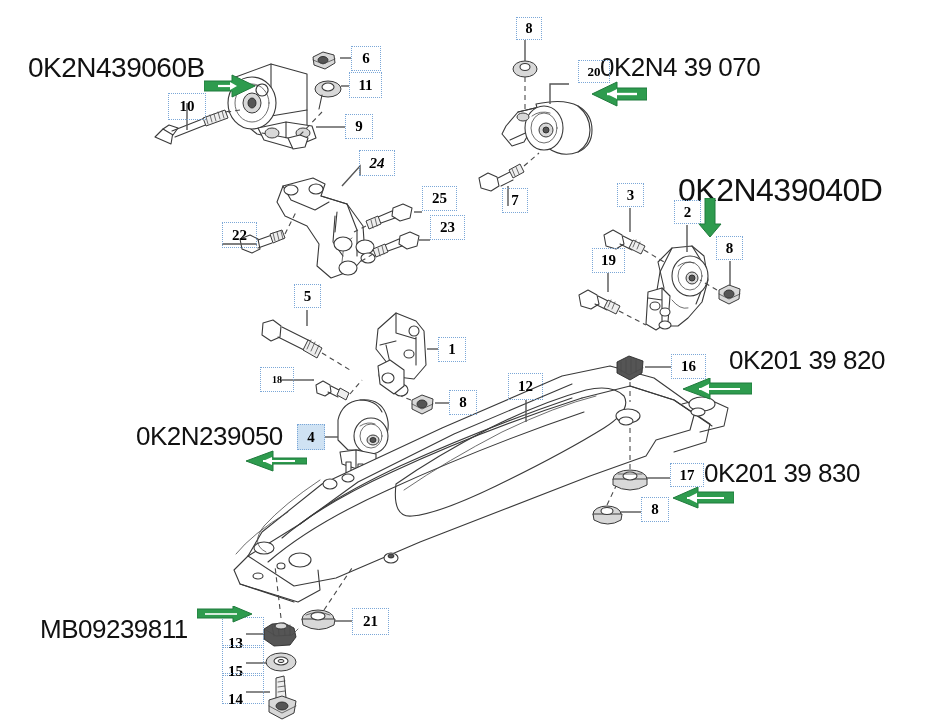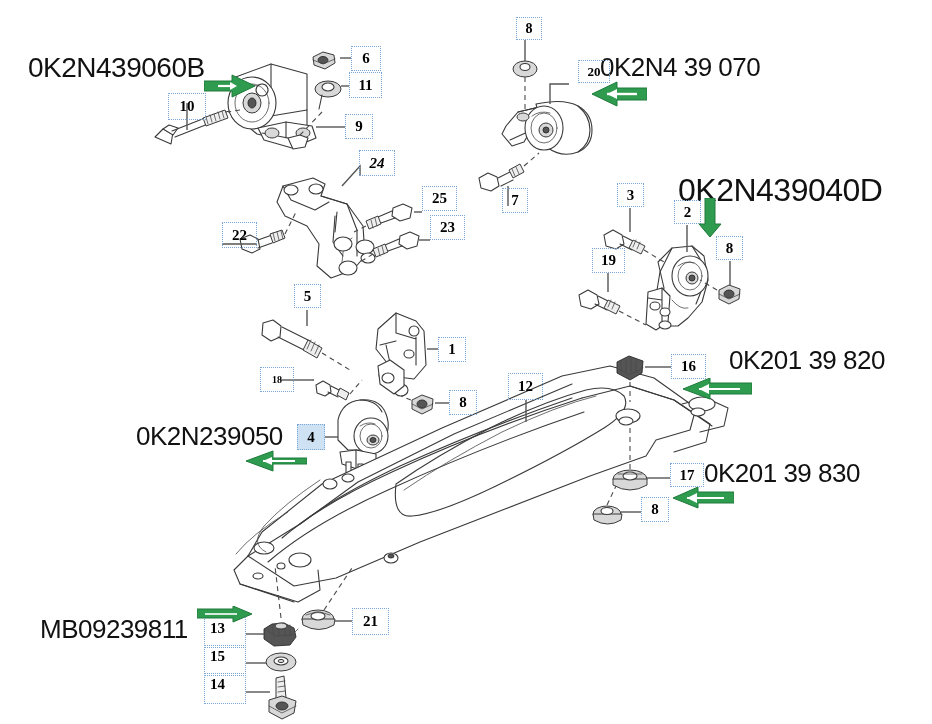--- a/index.html
+++ b/index.html
@@ -40,21 +40,21 @@
     font-family: "Liberation Serif", serif;
     font-weight: bold;
     color: #000000;
     line-height: 1;
   }
   .callout.filled {
     background: #cfe2f3;
     border-color: #7ba7d7;
   }
   .callout.lbl-left { justify-content: flex-start; padding-left: 5px; }
-  .callout.tall { align-items: flex-start; padding-top: 3px; }
+  .callout.tall { align-items: flex-start; padding-top: 18px; margin-left: 18px; }
   .arrow-wrap {
     position: absolute;
   }
   .arrow-wrap svg { display: block; }
 </style>
 </head>
 <body>
 
 <div id="canvas">
 

